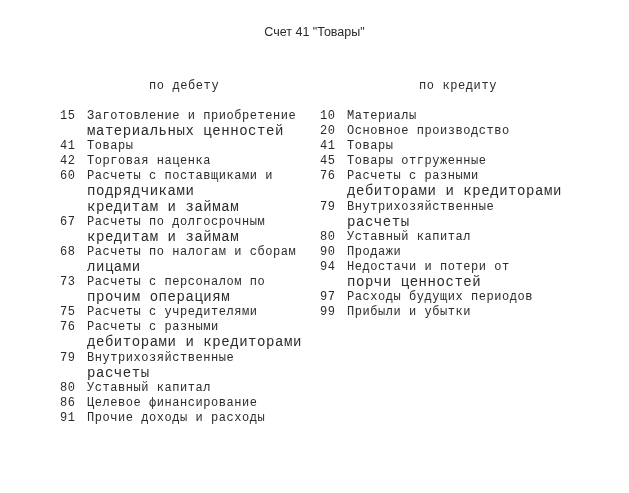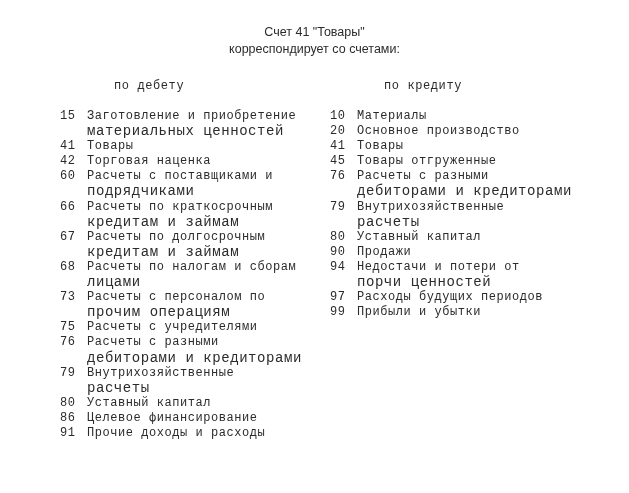--- a/index.html
+++ b/index.html
@@ -49,37 +49,38 @@
     height: 18px;
   }
   .col-header {
     position: absolute;
     font-family: "Liberation Mono", "DejaVu Sans Mono", monospace;
     font-size: 12px;
     line-height: 15px;
     letter-spacing: 0.6px;
     color: #2b2b2b;
     white-space: pre;
+    margin-left: 35px;
   }
   .col-header.debit  { left: 114px; }
   .col-header.credit { left: 384px; }
 
   
   .columns {
     position: absolute;
     left: 0;
     top: 109px;
     width: 629px;
   }
   .column {
     position: absolute;
     top: 0;
   }
   .column.debit  { left: 39px;  width: 280px; margin-left: 21px; }
-  .column.credit { left: 330px; width: 290px; }
+  .column.credit { left: 320px; width: 290px; }
 
   .acct-row {
     display: block;
     font-family: "Liberation Mono", "DejaVu Sans Mono", monospace;
     font-size: 12px;
     line-height: 15.1px;
     letter-spacing: 0.55px;
     color: #2b2b2b;
     white-space: pre;
   }
@@ -104,37 +105,35 @@
     white-space: pre;
   }
 </style>
 </head>
 <body>
 
 <div class="page">
 
   <div class="title-block">
     <div class="title-line">Счет 41 "Товары"</div>
-    <div class="title-line">корреспондирует со счетами:</div>
   </div>
 
   <div class="col-headers">
     <div class="col-header debit">по дебету</div>
     <div class="col-header credit">по кредиту</div>
   </div>
 
   <div class="columns">
     <div class="column debit" id="debit-column">
         <div class="acct-row"><span class="acct-code">15</span><span class="acct-name">Заготовление и приобретение</span></div>
         <div class="acct-cont">материальных ценностей</div>
         <div class="acct-row"><span class="acct-code">41</span><span class="acct-name">Товары</span></div>
         <div class="acct-row"><span class="acct-code">42</span><span class="acct-name">Торговая наценка</span></div>
         <div class="acct-row"><span class="acct-code">60</span><span class="acct-name">Расчеты с поставщиками и</span></div>
         <div class="acct-cont">подрядчиками</div>
-        <div class="acct-row"><span class="acct-code">66</span><span class="acct-name">Расчеты по краткосрочным</span></div>
         <div class="acct-cont">кредитам и займам</div>
         <div class="acct-row"><span class="acct-code">67</span><span class="acct-name">Расчеты по долгосрочным</span></div>
         <div class="acct-cont">кредитам и займам</div>
         <div class="acct-row"><span class="acct-code">68</span><span class="acct-name">Расчеты по налогам и сборам</span></div>
         <div class="acct-cont">лицами</div>
         <div class="acct-row"><span class="acct-code">73</span><span class="acct-name">Расчеты с персоналом по</span></div>
         <div class="acct-cont">прочим операциям</div>
         <div class="acct-row"><span class="acct-code">75</span><span class="acct-name">Расчеты с учредителями</span></div>
         <div class="acct-row"><span class="acct-code">76</span><span class="acct-name">Расчеты с разными</span></div>
         <div class="acct-cont">дебиторами и кредиторами</div>

